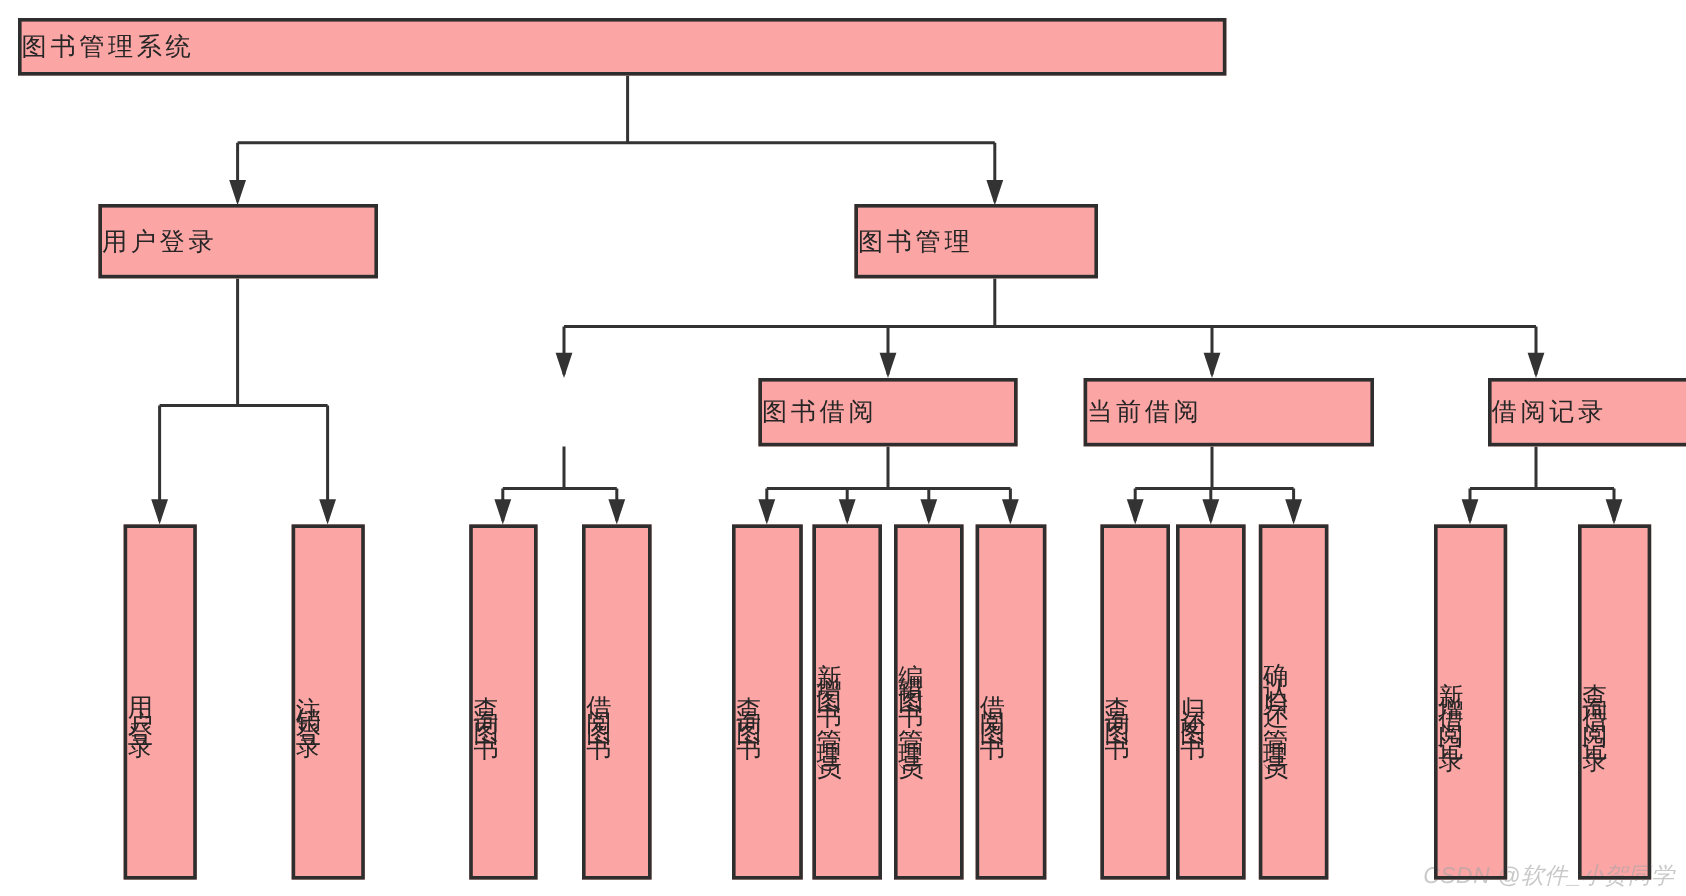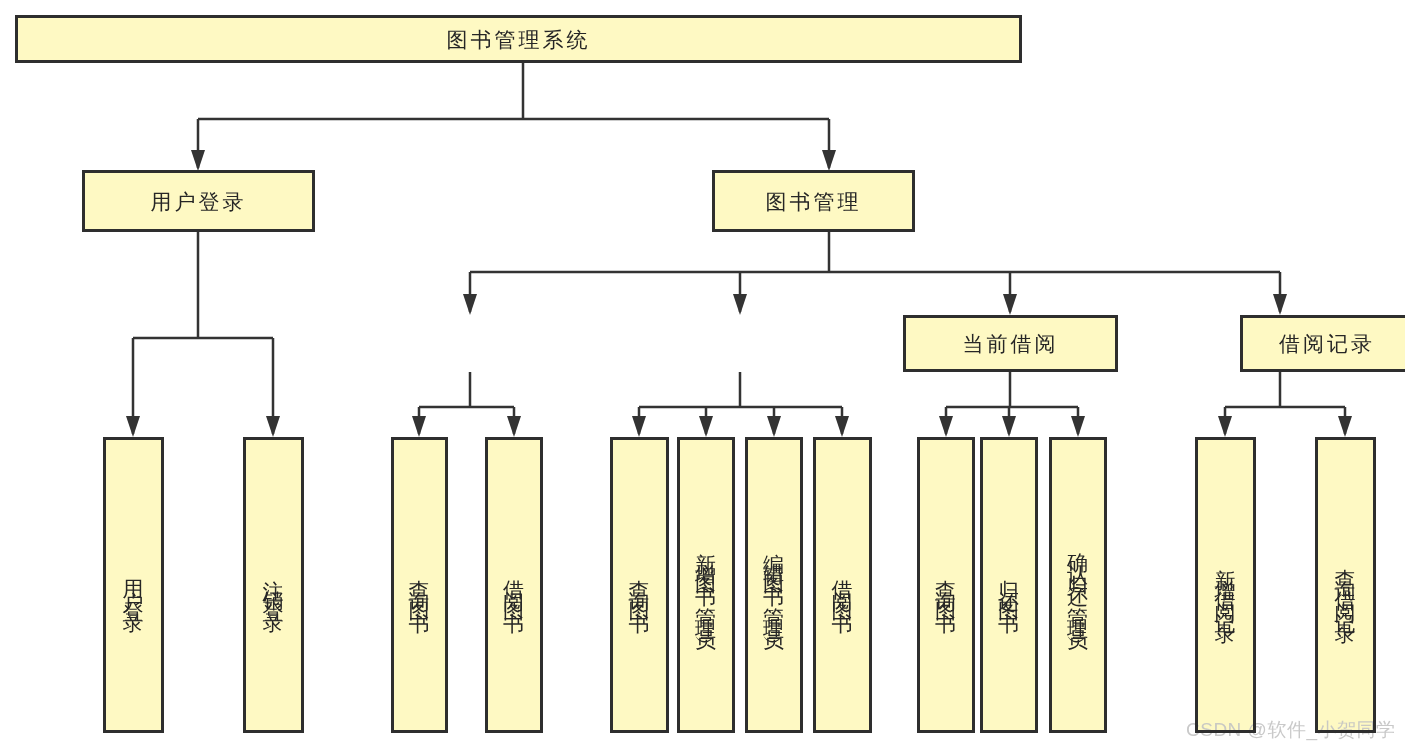--- a/index.html
+++ b/index.html
@@ -15,24 +15,24 @@
     width:1405px;height:747px;
     background:var(--background);
     font-family:"Liberation Sans",sans-serif;
     overflow:hidden;
   }
   .connector-layer{position:absolute;left:0;top:0;z-index:1;}
   .connector-layer path.wire{stroke:var(--line);stroke-width:2.5;fill:none;}
   .connector-layer path.arrow{fill:var(--line);stroke:none;}
   .box{
     position:absolute;
-    background:#fef9c3;
+    background:#fca5a5;
     border:3px solid var(--border);
     box-sizing:border-box;
-    display:flex;align-items:center;justify-content:center;
+    display:flex;align-items:center;justify-content:flex-start;
     color:var(--text);
     z-index:2;
   }
   .box.h span{
     font-size:21px;
     letter-spacing:3px;
     white-space:nowrap;
     line-height:1;
   }
   .box.v{top:437px;height:296px;}
@@ -46,20 +46,21 @@
   }
   .watermark{
     position:absolute;
     left:1186px;top:717px;
     font-size:19px;
     color:var(--watermark);
     letter-spacing:0.5px;
     white-space:nowrap;
     z-index:3;
     mix-blend-mode:darken;
+    font-style:italic;
   }
 </style>
 </head>
 <body>
 
 <div class="canvas">
 
   <svg class="connector-layer" width="1405" height="747" viewBox="0 0 1405 747" aria-hidden="true">
     <g>
       <path class="wire" d="M523 63 L523 119 M198 119 L829 119 M198 119 L198 168 M829 119 L829 168"></path>
@@ -107,21 +108,24 @@
     <span>图书管理系统</span>
   </div>
 
   <div class="box h" style="left:82px;top:170px;width:233px;height:62px">
     <span>用户登录</span>
   </div>
   <div class="box h" style="left:712px;top:170px;width:203px;height:62px">
     <span>图书管理</span>
   </div>
 
-  <div class="box h" style="left:903px;top:315px;width:215px;height:57px">
+  <div class="box h" style="left:632px;top:315px;width:216px;height:57px">
+    <span>图书借阅</span>
+  </div>
+  <div class="box h" style="left:903px;top:315px;width:242px;height:57px">
     <span>当前借阅</span>
   </div>
   <div class="box h" style="left:1240px;top:315px;width:174px;height:57px">
     <span>借阅记录</span>
   </div>
 
   <div class="box v" style="left:103px;width:61px">
     <span>用户登录</span>
   </div>
   <div class="box v" style="left:243px;width:61px">

